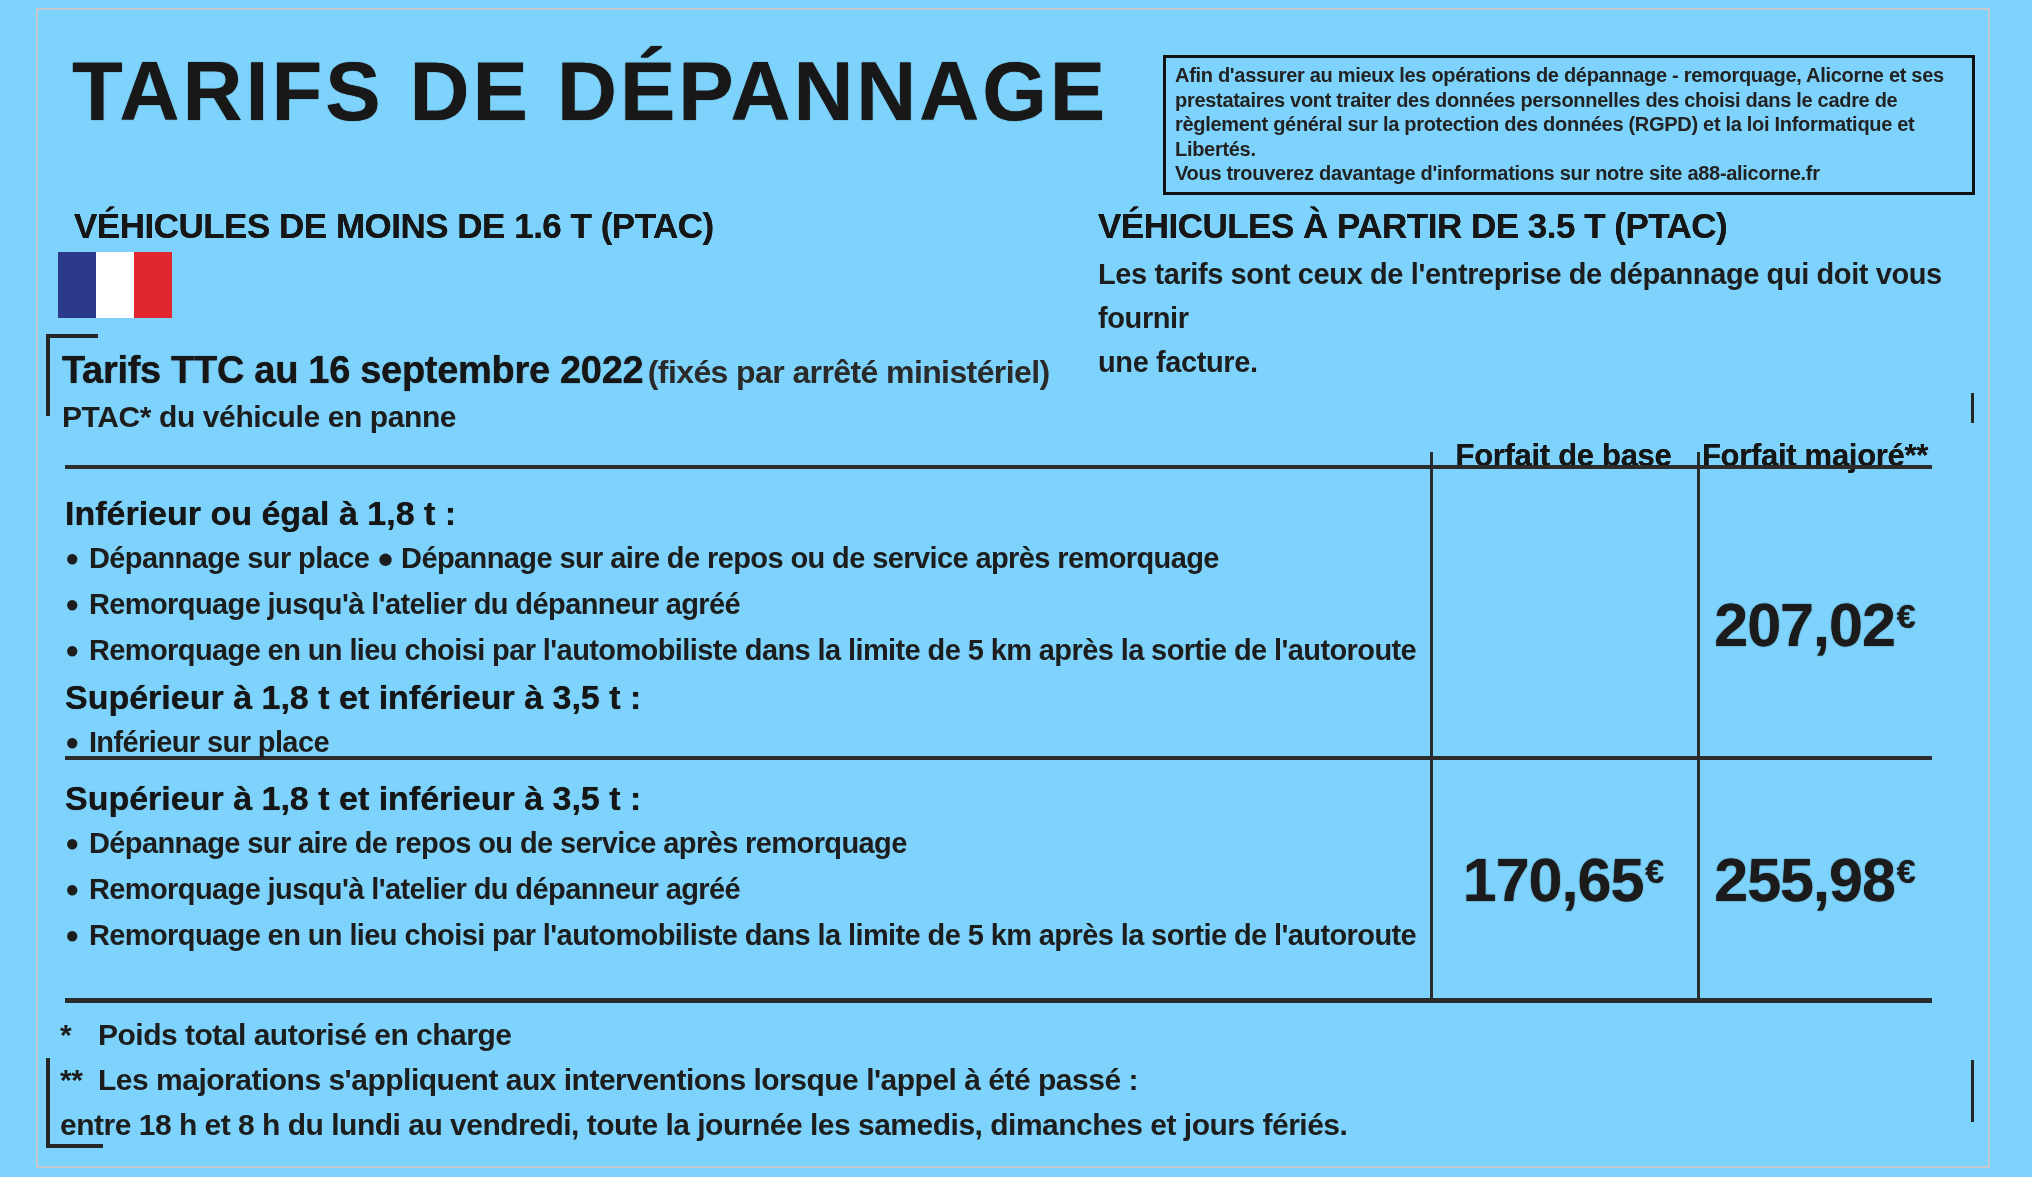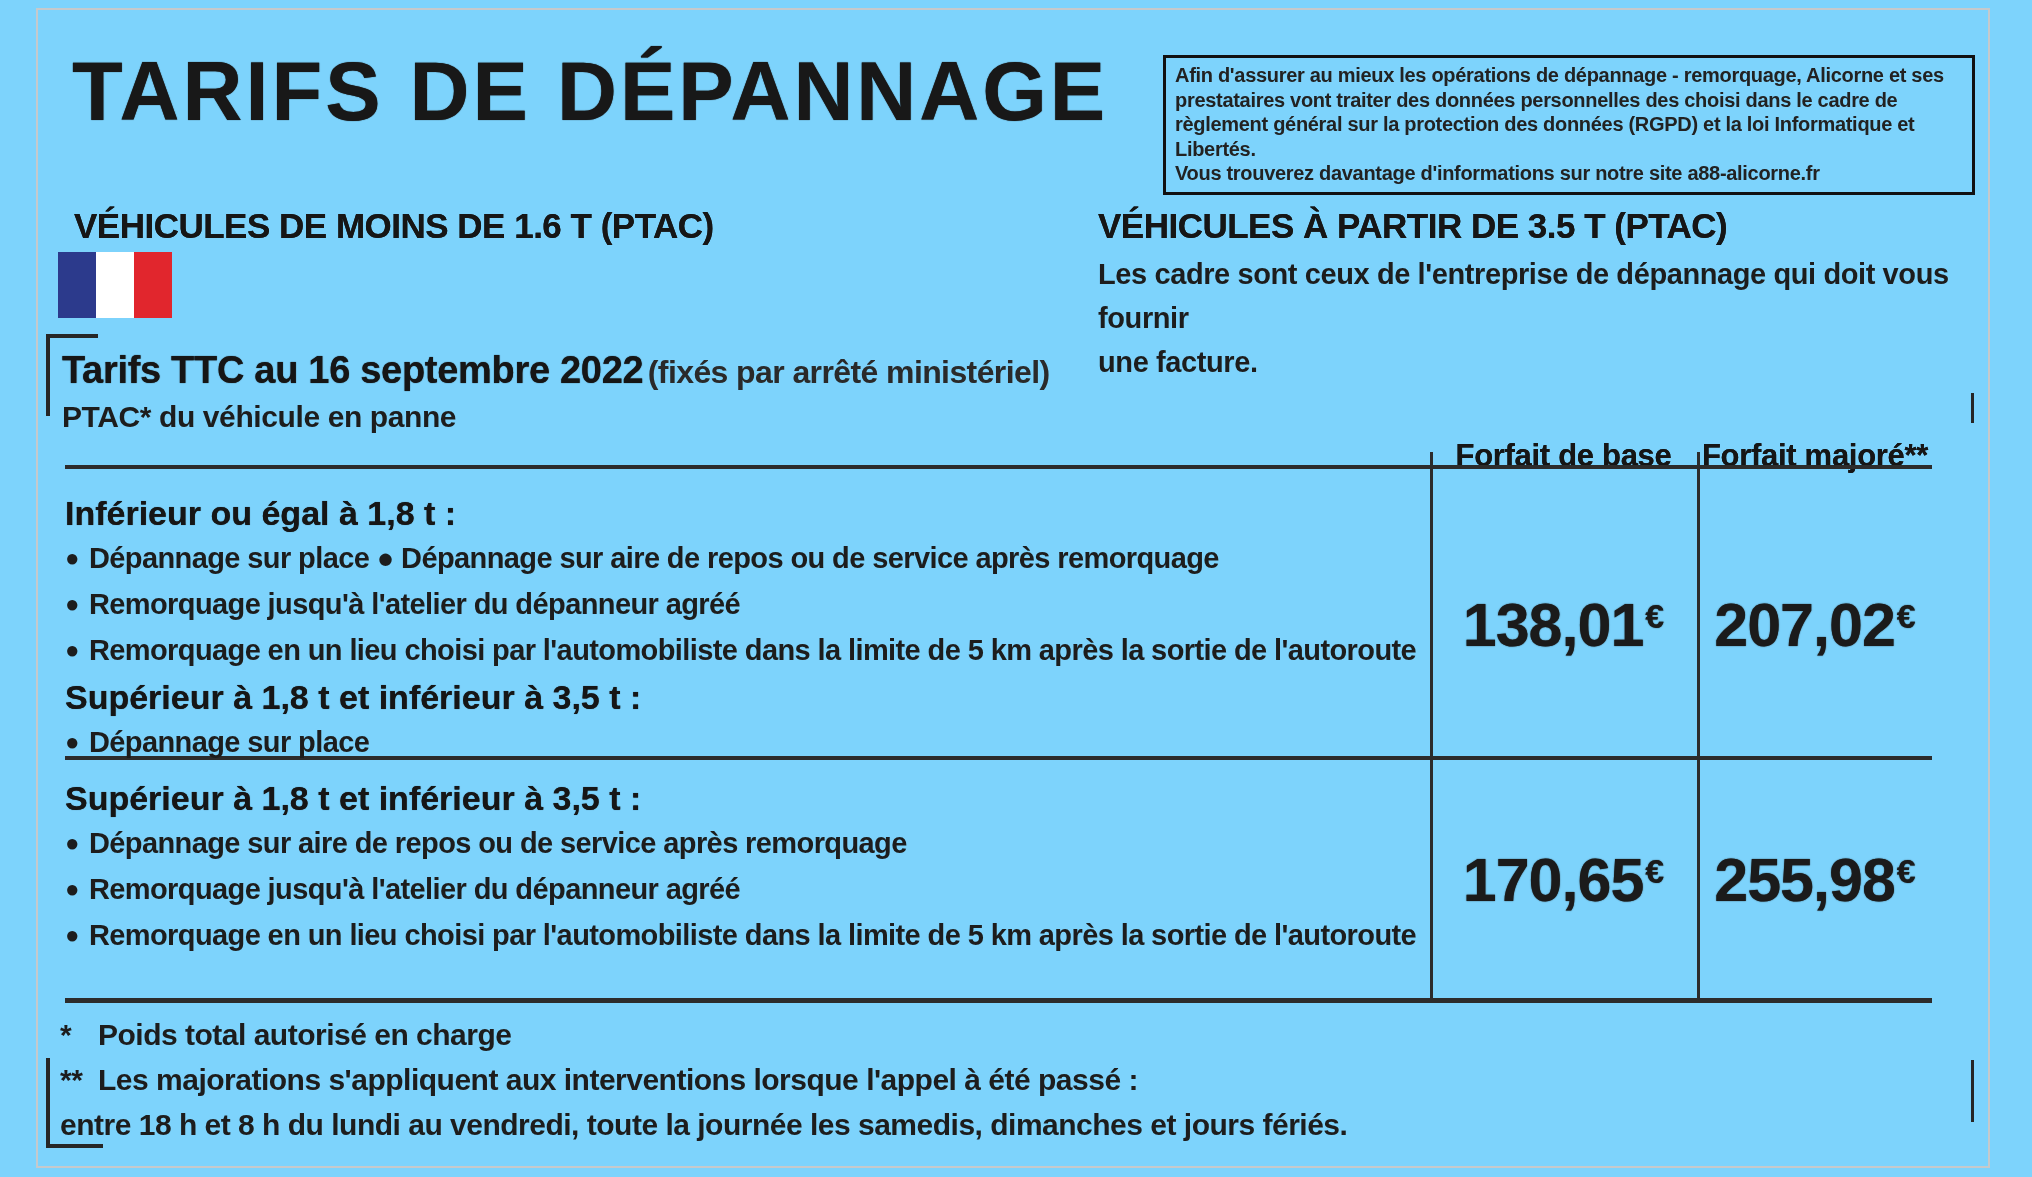--- a/index.html
+++ b/index.html
@@ -118,21 +118,21 @@
 
   <div class="abs sec-heading sec-left-head">VÉHICULES DE MOINS DE 1.6 T (PTAC)</div>
   <div class="abs flag">
     <span style="background: rgb(44, 58, 140);"></span>
     <span style="background: rgb(255, 255, 255);"></span>
     <span style="background: rgb(225, 38, 45);"></span>
   </div>
 
   <div class="abs sec-heading sec-right-head">VÉHICULES À PARTIR DE 3.5 T (PTAC)</div>
   <div class="abs sec-body sec-right-body">
-    <div>Les cadre sont ceux de l'entreprise de dépannage qui doit vous fournir</div>
+    <div>Les tarifs sont ceux de l'entreprise de dépannage qui doit vous fournir</div>
     <div>une facture.</div>
   </div>
 
   <div class="abs mark" style="left:46px;top:334px;width:52px;height:4px;"></div>
   <div class="abs mark" style="left:46px;top:334px;width:4px;height:82px;"></div>
   <div class="abs mark" style="left:1971px;top:393px;width:3px;height:30px;"></div>
 
   <div class="abs tarifs-line1">
     <span class="tarifs-bold">Tarifs TTC au  16 septembre 2022</span>
     <span class="tarifs-normal">(fixés par arrêté ministériel)</span>
@@ -147,26 +147,23 @@
   <div class="abs hline" style="left:65px;top:998px;width:1867px;height:5px;"></div>
   <div class="abs vline" style="left:1430px;top:452px;height:551px;"></div>
   <div class="abs vline" style="left:1697px;top:452px;height:551px;"></div>
 
   <div class="abs row-block" style="top:490px;">
     <div class="rb-line rb-bold">Inférieur ou égal à 1,8 t :</div>
     <div class="rb-line rb-bullet"><span class="marker">●</span><span>Dépannage sur place ● Dépannage sur aire de repos ou de service après remorquage</span></div>
     <div class="rb-line rb-bullet"><span class="marker">●</span><span>Remorquage jusqu'à l'atelier du dépanneur agréé</span></div>
     <div class="rb-line rb-bullet"><span class="marker">●</span><span>Remorquage en un lieu choisi par l'automobiliste dans la limite de 5 km après la sortie de l'autoroute</span></div>
     <div class="rb-line rb-bold">Supérieur à 1,8 t et inférieur à 3,5 t :</div>
-    <div class="rb-line rb-bullet"><span class="marker">●</span><span>Dépannage sur place</span></div>
+    <div class="rb-line rb-bullet"><span class="marker">●</span><span>Inférieur sur place</span></div>
   </div>
 
-  <div class="abs price" style="left:1433px;top:590px;width:261px;">
-    <span>138,01</span><span class="euro">€</span>
-  </div>
   <div class="abs price" style="left:1700px;top:590px;width:230px;">
     <span>207,02</span><span class="euro">€</span>
   </div>
 
   <div class="abs row-block" style="top:775px;">
     <div class="rb-line rb-bold">Supérieur à 1,8 t et inférieur à 3,5 t :</div>
     <div class="rb-line rb-bullet"><span class="marker">●</span><span>Dépannage sur aire de repos ou de service après remorquage</span></div>
     <div class="rb-line rb-bullet"><span class="marker">●</span><span>Remorquage jusqu'à l'atelier du dépanneur agréé</span></div>
     <div class="rb-line rb-bullet"><span class="marker">●</span><span>Remorquage en un lieu choisi par l'automobiliste dans la limite de 5 km après la sortie de l'autoroute</span></div>
   </div>

